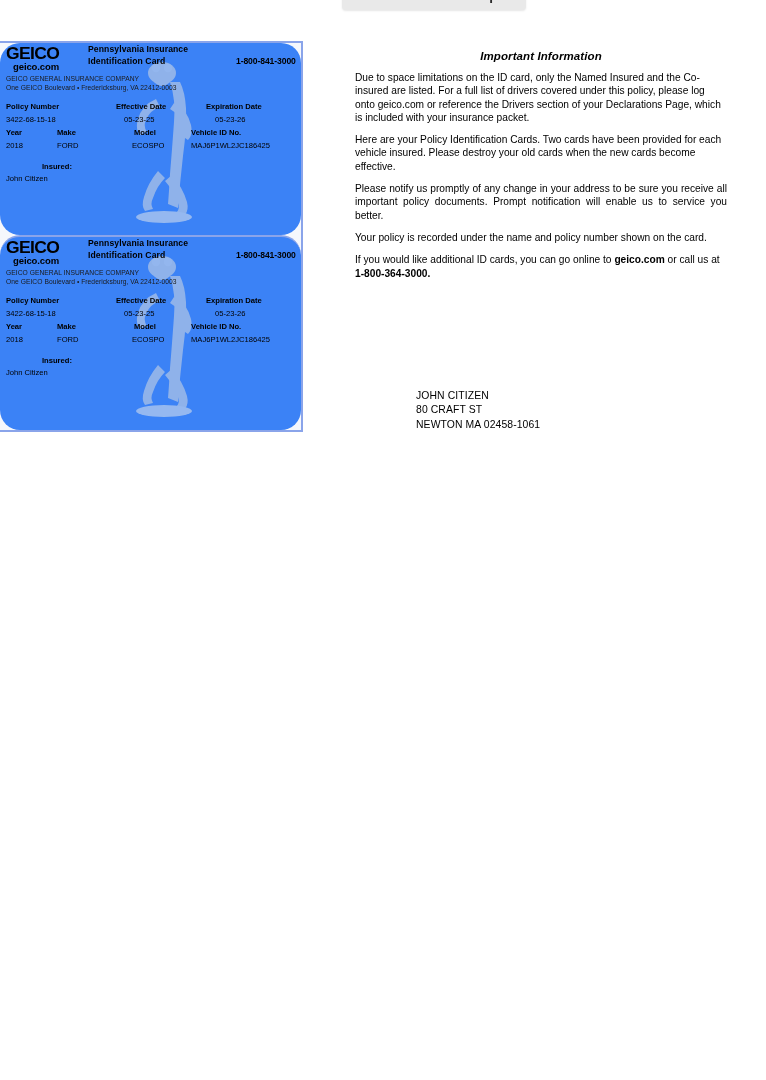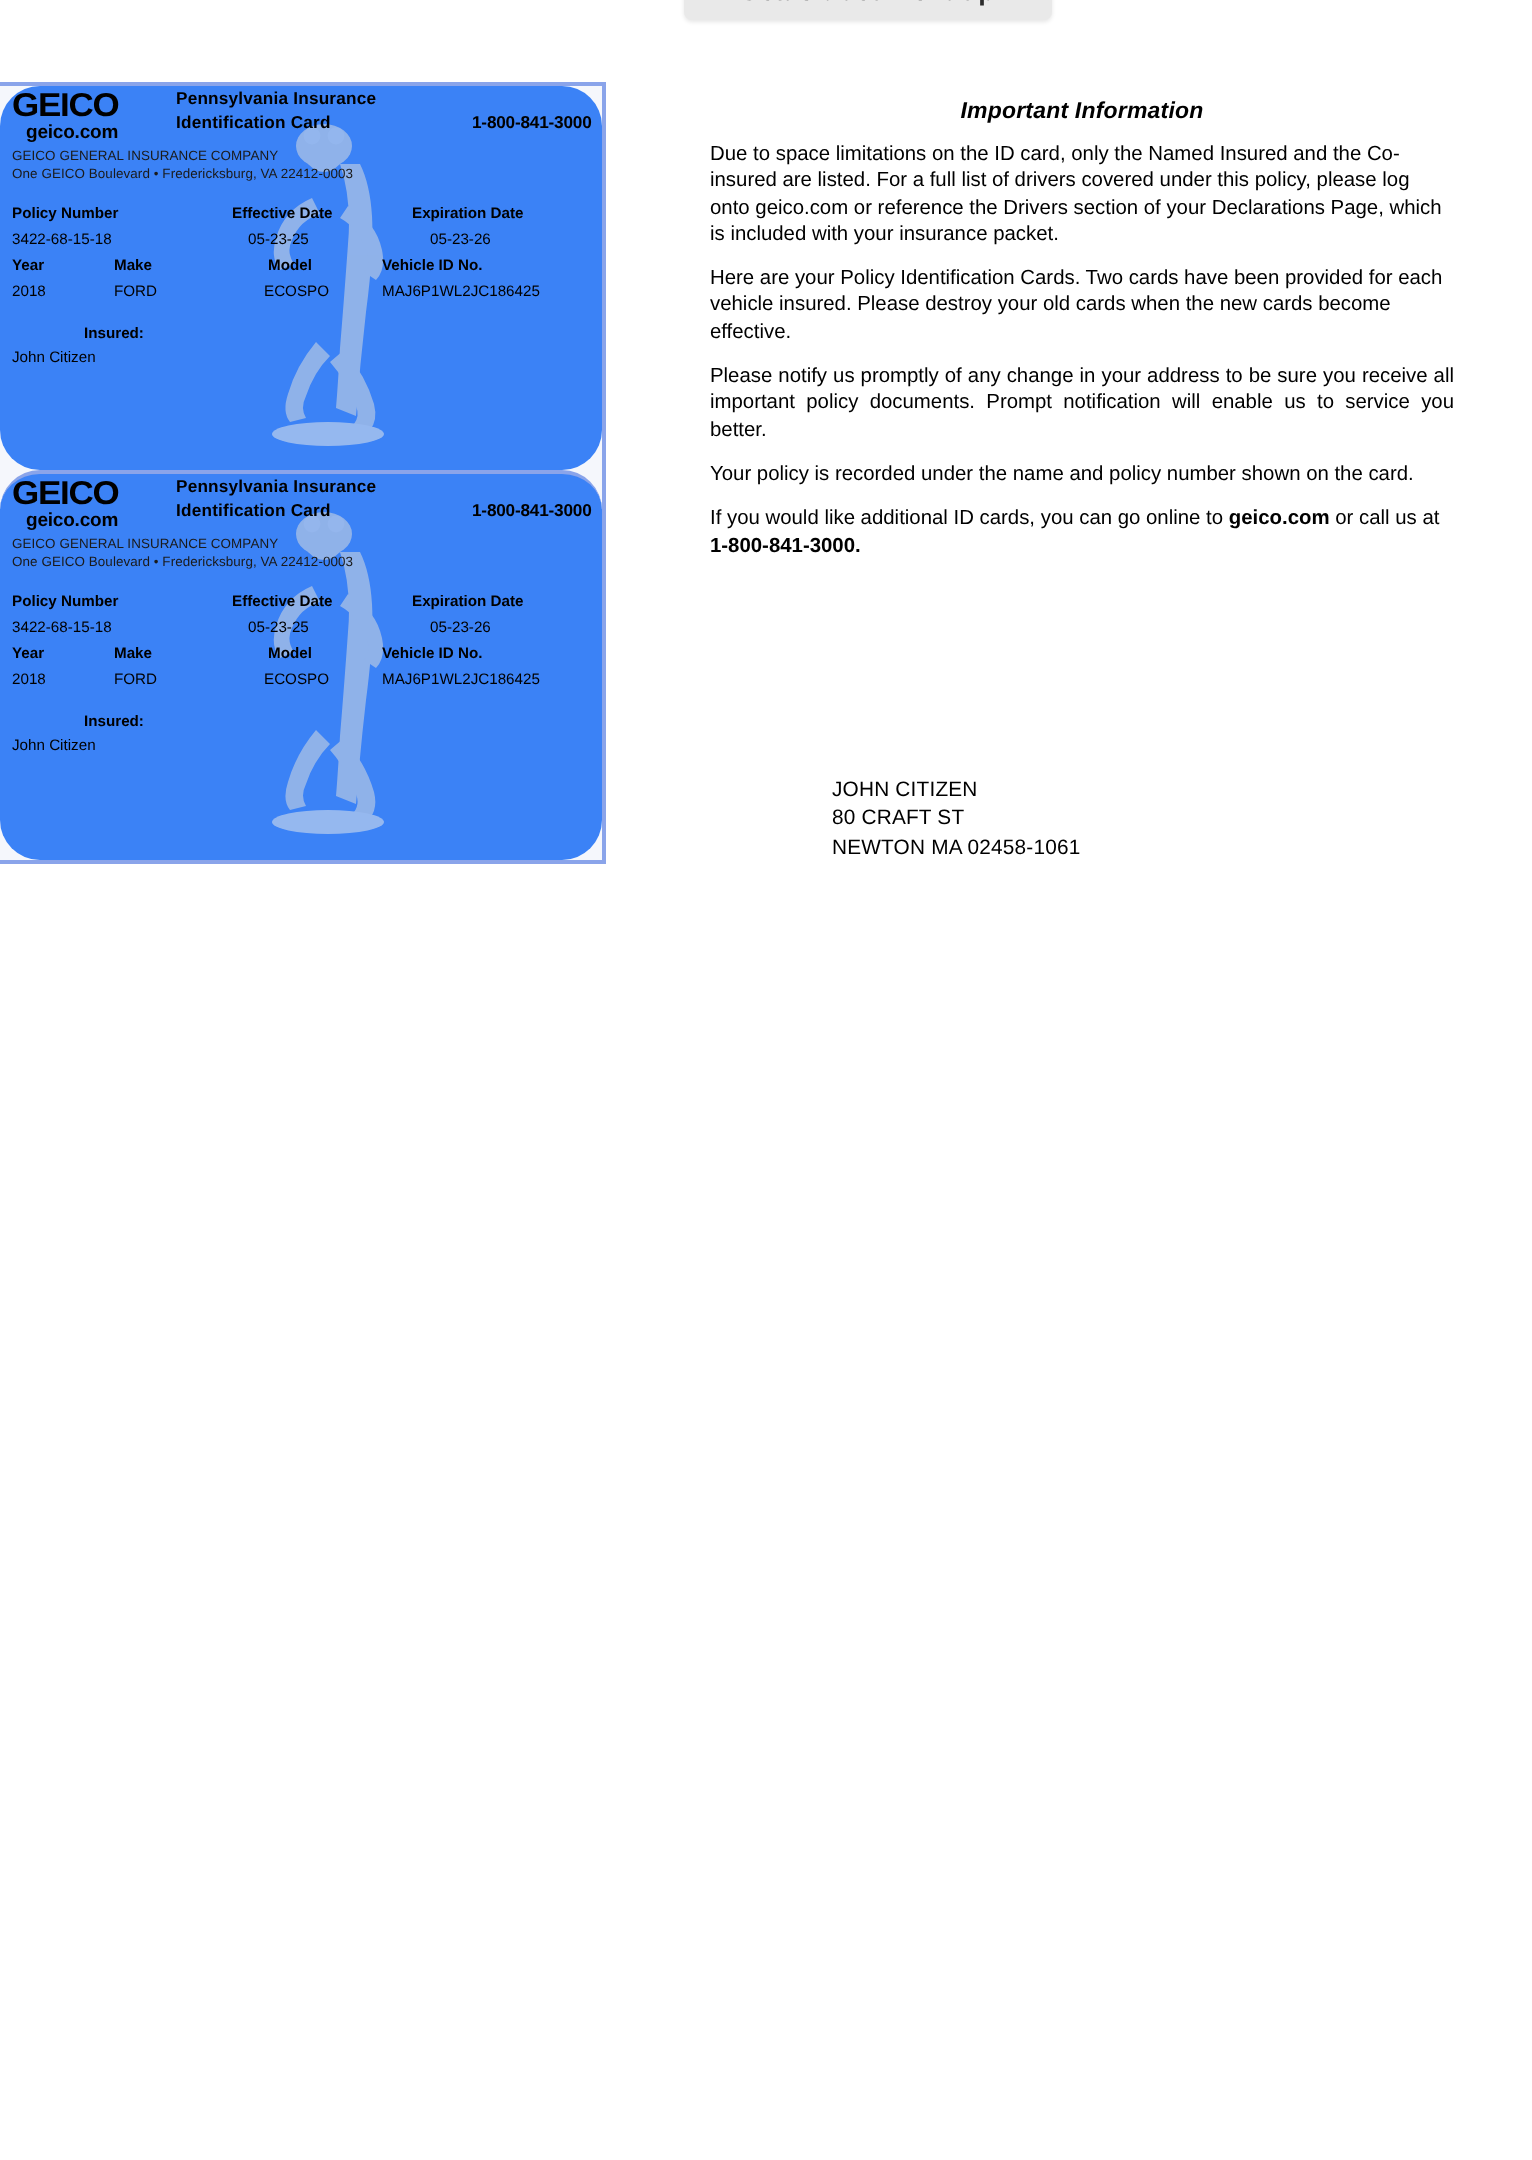--- a/index.html
+++ b/index.html
@@ -362,20 +362,20 @@
     </div>
   </div>
 </div>
 
 <div id="info-column">
   <div id="info-heading">Important Information</div>
   <p class="info-para">Due to space limitations on the ID card, only the Named Insured and the Co-insured are listed. For a full list of drivers covered under this policy, please log onto geico.com or reference the Drivers section of your Declarations Page, which is included with your insurance packet.</p>
   <p class="info-para">Here are your Policy Identification Cards. Two cards have been provided for each vehicle insured. Please destroy your old cards when the new cards become effective.</p>
   <p class="info-para justified">Please notify us promptly of any change in your address to be sure you receive all important policy documents. Prompt notification will enable us to service you better.</p>
   <p class="info-para">Your policy is recorded under the name and policy number shown on the card.</p>
-  <p class="info-para"><span>If you would like additional ID cards, you can go online to </span><b>geico.com</b><span> or call us at </span><b>1-800-841-3000.</b></p>
+  <p class="info-para"><span>If you would like additional ID cards, you can go online to </span><b>geico.com</b><span> or call us at </span><b>1-800-364-3000.</b></p>
 </div>
 
 <div id="address-block">
   <div>JOHN CITIZEN</div>
   <div>80 CRAFT ST</div>
   <div>NEWTON MA 02458-1061</div>
 </div>
 
 </body></html>

